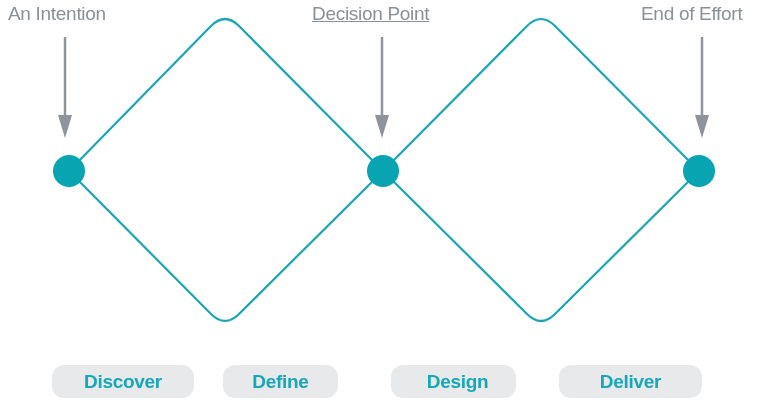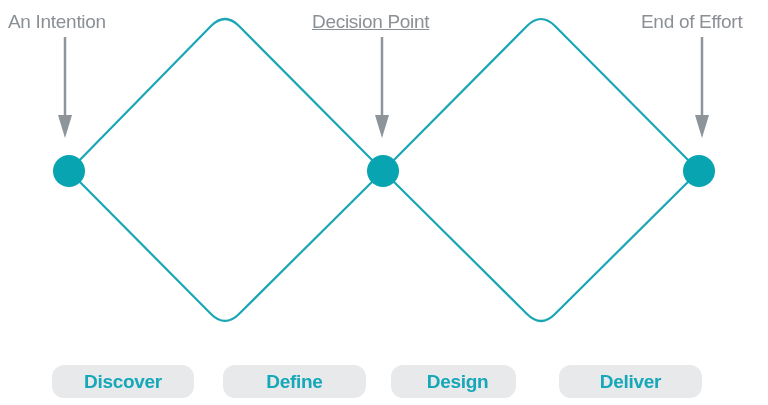--- a/index.html
+++ b/index.html
@@ -1,20 +1,20 @@
 <!DOCTYPE html>
 <html><head>
   <meta charset="utf-8">
   <style>
     html, body { margin: 0; padding: 0; background: #ffffff; }
     body { width: 768px; height: 405px; position: relative; overflow: hidden;
            font-family: "Liberation Sans", sans-serif; }
     .diagram-svg { position: absolute; left: 0; top: 0; }
     .label { position: absolute; top: 3px; font-size: 19px; color: #8a9095;
-             white-space: nowrap; letter-spacing: -0.3px; margin-top: 8px; }
+             white-space: nowrap; letter-spacing: -0.3px; }
     .phase { position: absolute; top: 365px; height: 33px; background: #e8e9eb;
              color: #16a7b8; font-weight: bold; font-size: 19px;
              display: flex; align-items: center; justify-content: center;
              letter-spacing: -0.3px; border-radius: 12px; }
   </style>
 </head>
 <body>
 
 <svg class="diagram-svg" width="768" height="405" viewBox="0 0 768 405">
 
@@ -38,15 +38,15 @@
   <circle cx="69" cy="171" r="16" fill="#08a4b2"></circle>
   <circle cx="383" cy="171" r="16" fill="#08a4b2"></circle>
   <circle cx="699" cy="171" r="16" fill="#08a4b2"></circle>
 </svg>
 
 <div class="label" style="left:8px;">An Intention</div>
 <div class="label" style="left:312px;text-decoration:underline;">Decision Point</div>
 <div class="label" style="left:641px;text-align:right;">End of Effort</div>
 
 <div class="phase" style="left:52px; width:142px;">Discover</div>
-<div class="phase" style="left:223px; width:143px;">Define</div>
+<div class="phase" style="left:223px; width:115px;">Define</div>
 <div class="phase" style="left:391px; width:117px;padding-left:8px;">Design</div>
 <div class="phase" style="left:559px; width:143px;">Deliver</div>
 
 </body></html>

